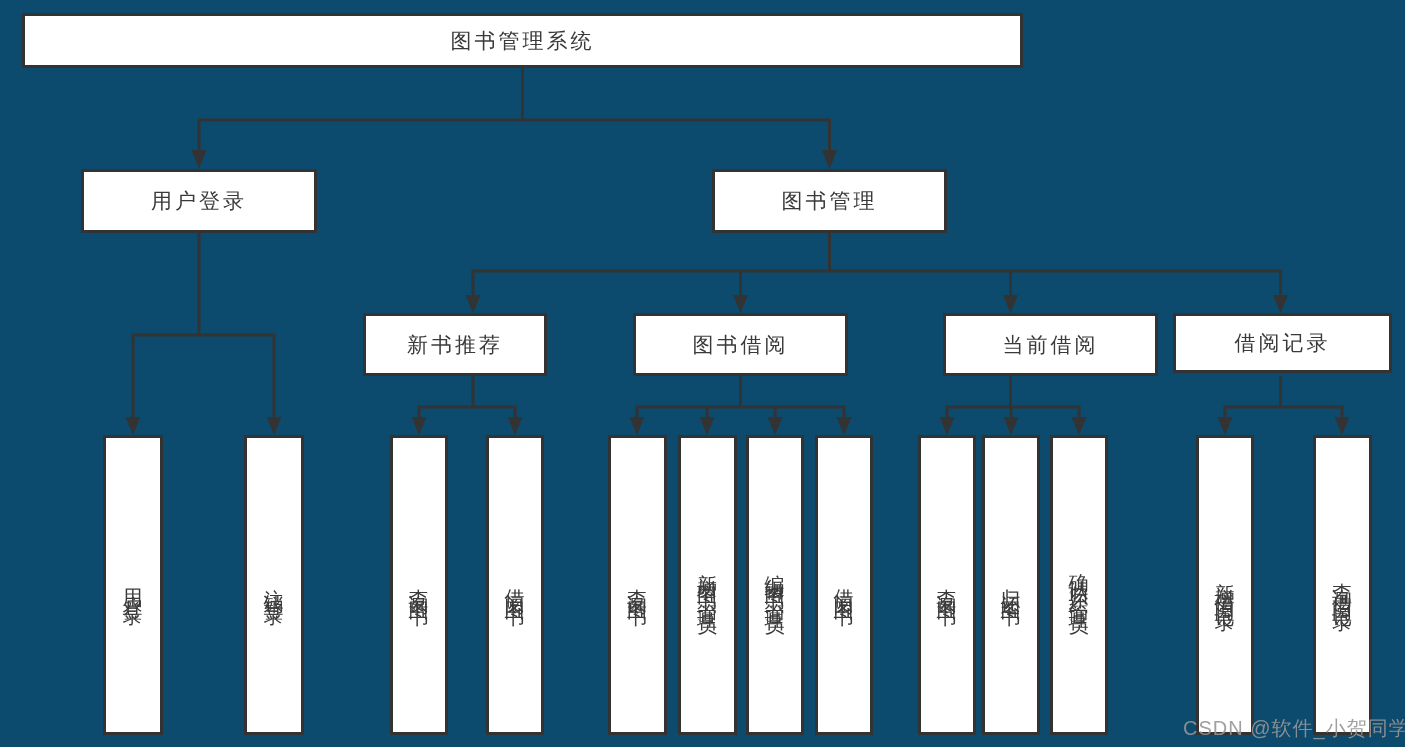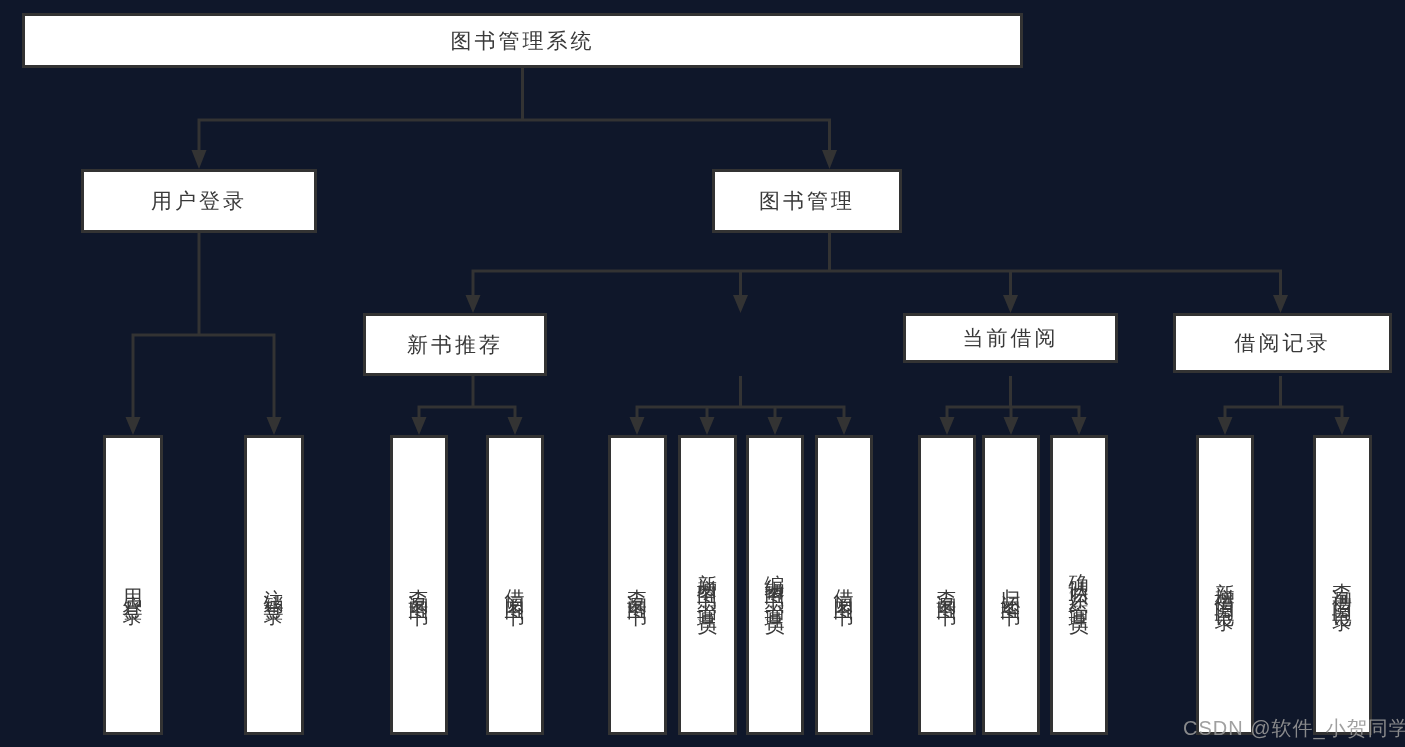--- a/index.html
+++ b/index.html
@@ -4,21 +4,21 @@
 <style>
   html, body {
     margin: 0;
     padding: 0;
     background: #ffffff;
   }
   .canvas {
     position: relative;
     width: 1405px;
     height: 747px;
-    background: #0f172a;
+    background: #0c4a6e;
     overflow: hidden;
     font-family: "Liberation Sans", sans-serif;
   }
   .connectors {
     position: absolute;
     left: 0;
     top: 0;
     z-index: 1;
   }
   .node {
@@ -111,24 +111,25 @@
       <polygon points="1003.5,417 1018.5,417 1011,435"></polygon>
       <polygon points="1071.5,417 1086.5,417 1079,435"></polygon>
       <polygon points="1217.5,417 1232.5,417 1225,435"></polygon>
       <polygon points="1334.5,417 1349.5,417 1342,435"></polygon>
     </g>
   </svg>
 
   <div class="node h" style="left:22px; top:13px; width:1001px; height:55px;">图书管理系统</div>
 
   <div class="node h" style="left:81px; top:169px; width:236px; height:64px;">用户登录</div>
-  <div class="node h" style="left:712px; top:169px; width:190px; height:64px;">图书管理</div>
+  <div class="node h" style="left:712px; top:169px; width:235px; height:64px;">图书管理</div>
 
   <div class="node h" style="left:363px; top:313px; width:184px; height:63px;">新书推荐</div>
-  <div class="node h" style="left:903px; top:313px; width:215px; height:50px;">当前借阅</div>
+  <div class="node h" style="left:633px; top:313px; width:215px; height:63px;">图书借阅</div>
+  <div class="node h" style="left:943px; top:313px; width:215px; height:63px;">当前借阅</div>
   <div class="node h" style="left:1173px; top:313px; width:219px; height:60px;">借阅记录</div>
 
   <div class="node v" style="left:103px; top:435px; width:60px; height:300px;">用户登录</div>
   <div class="node v" style="left:244px; top:435px; width:60px; height:300px;">注销登录</div>
 
   <div class="node v" style="left:390px; top:435px; width:58px; height:300px;">查询图书</div>
   <div class="node v" style="left:486px; top:435px; width:58px; height:300px;">借阅图书</div>
 
   <div class="node v" style="left:608px; top:435px; width:59px; height:300px;">查询图书</div>
   <div class="node v" style="left:678px; top:435px; width:59px; height:300px;">新增图书（管理员）</div>

